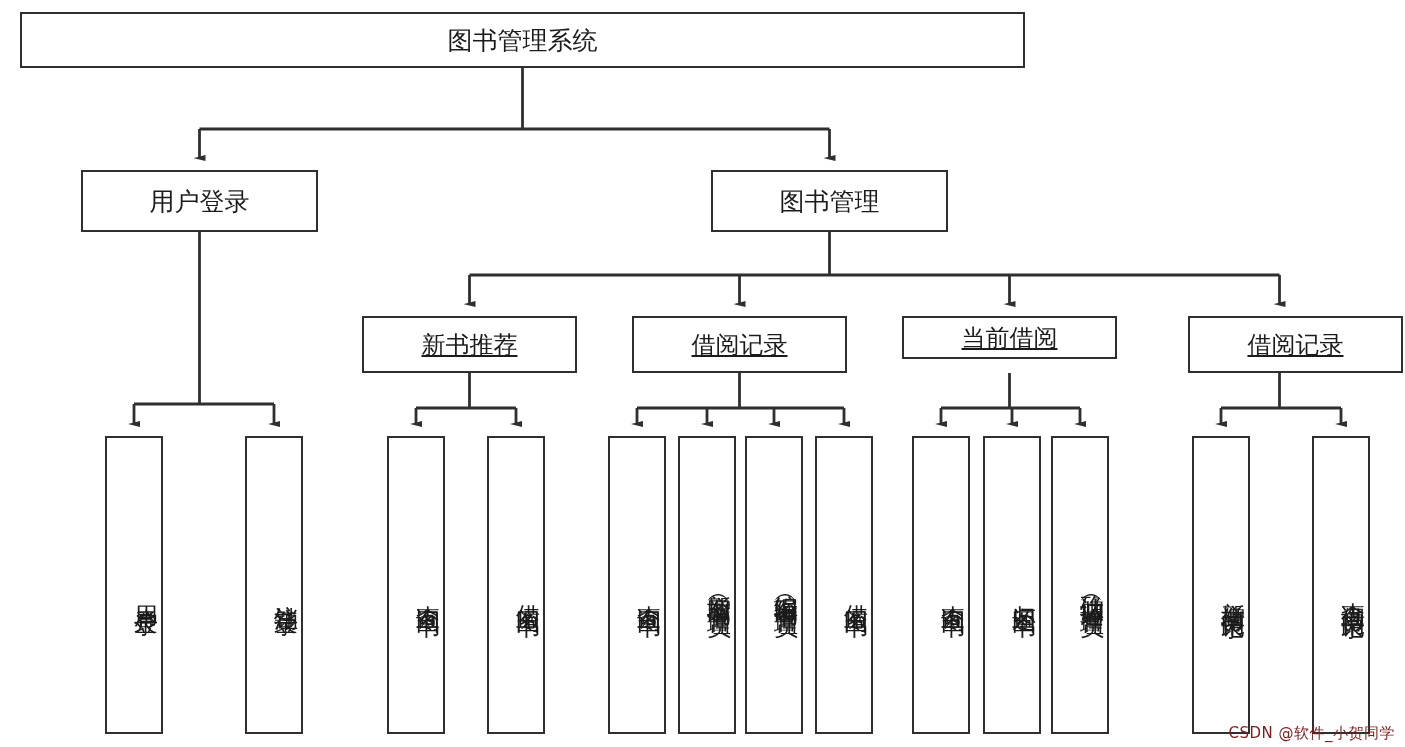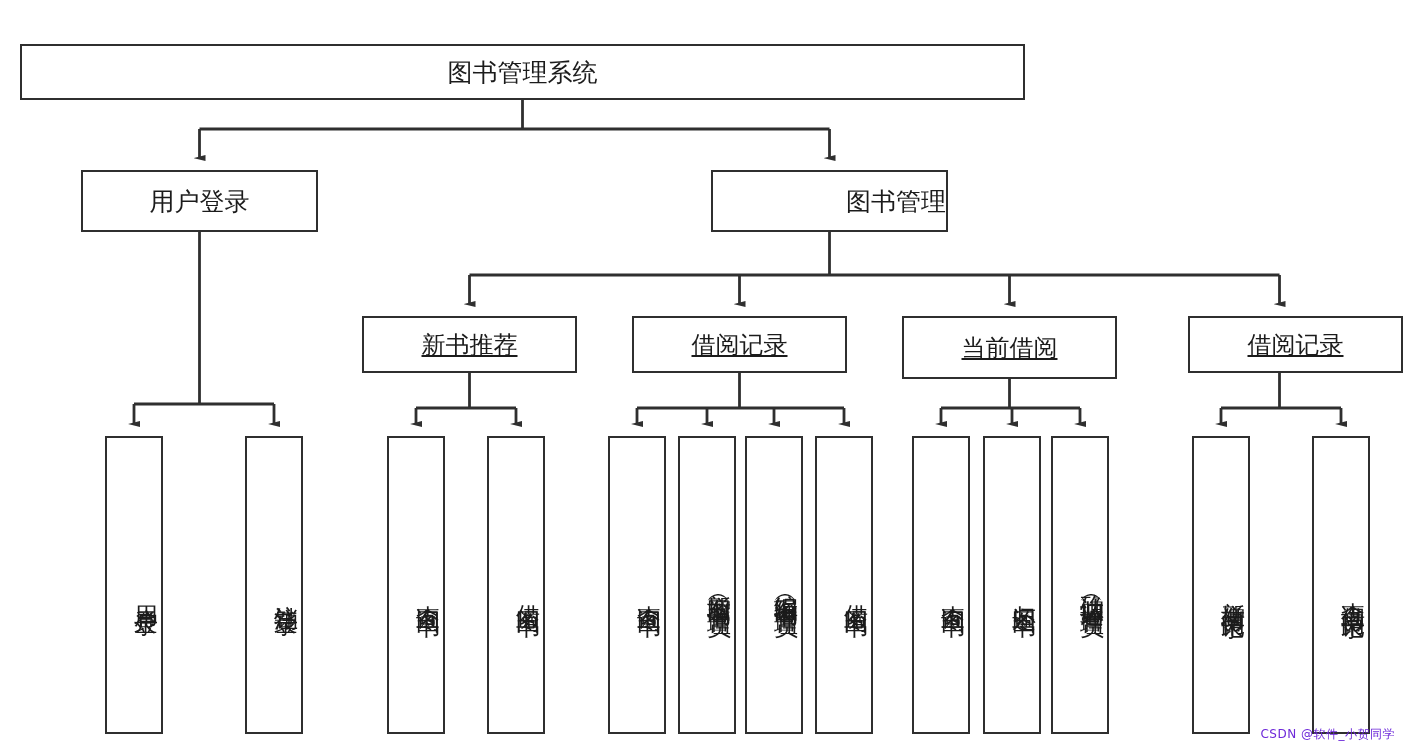--- a/index.html
+++ b/index.html
@@ -48,22 +48,22 @@
     white-space:nowrap;
   }
   .node.leaf .lbl{
     writing-mode:vertical-rl;
     text-orientation:upright;
   }
   #watermark{
     position:absolute;
     right:10px;
     bottom:4px;
-    font-size:12px;
-    color:#6d28d9;
+    font-size:15px;
+    color:#7f1d1d;
     letter-spacing:0.5px;
     white-space:nowrap;
     margin-left:25px;
   }
 </style>
 </head>
 <body>
 
 <div id="canvas">
 
@@ -110,38 +110,38 @@
       <path d="M1012,408 L1012,424" marker-end="url(#arrow)"></path>
       <path d="M1080,408 L1080,424" marker-end="url(#arrow)"></path>
 
       <path d="M1279.5,373 L1279.5,408"></path>
       <path d="M1221,408 L1341,408"></path>
       <path d="M1221,408 L1221,424" marker-end="url(#arrow)"></path>
       <path d="M1341,408 L1341,424" marker-end="url(#arrow)"></path>
     </g>
   </svg>
 
-  <div class="node root" style="left:20px;top:12px;width:1005px;height:56px;margin-top:32px;">
+  <div class="node root" style="left:20px;top:12px;width:1005px;height:56px;">
     <span class="lbl">图书管理系统</span>
   </div>
 
   <div class="node lvl2" style="left:81px;top:170px;width:237px;height:62px;">
     <span class="lbl">用户登录</span>
   </div>
-  <div class="node lvl2" style="left:711px;top:170px;width:237px;height:62px;justify-content:flex-end;">
+  <div class="node lvl2" style="left:711px;top:170px;width:237px;height:62px;">
     <span class="lbl">图书管理</span>
   </div>
 
   <div class="node lvl3" style="left:362px;top:316px;width:215px;height:57px;">
     <span class="lbl">新书推荐</span>
   </div>
   <div class="node lvl3" style="left:632px;top:316px;width:215px;height:57px;">
     <span class="lbl">借阅记录</span>
   </div>
-  <div class="node lvl3" style="left:902px;top:316px;width:215px;height:63px;">
+  <div class="node lvl3" style="left:902px;top:316px;width:215px;height:43px;">
     <span class="lbl">当前借阅</span>
   </div>
   <div class="node lvl3" style="left:1172px;top:316px;width:215px;height:57px;margin-left:16px;">
     <span class="lbl">借阅记录</span>
   </div>
 
   <div class="node leaf" style="left:105px;top:436px;width:58px;height:298px;">
     <span class="lbl">用户登录</span>
   </div>
   <div class="node leaf" style="left:245px;top:436px;width:58px;height:298px;">

